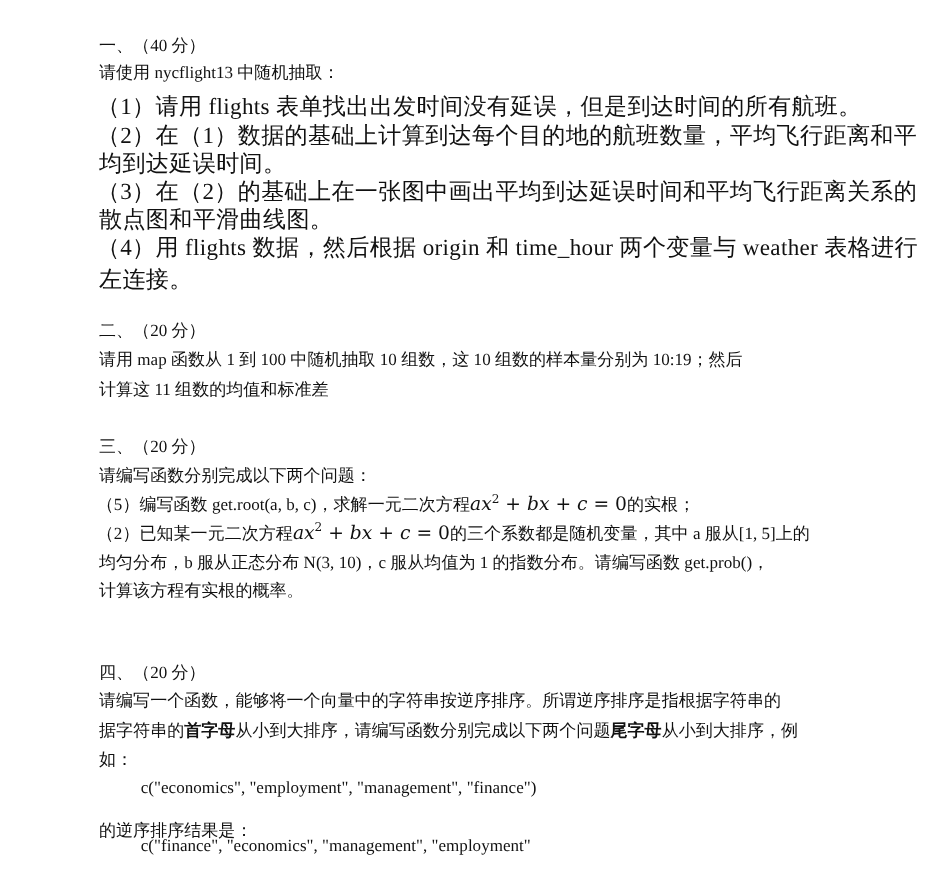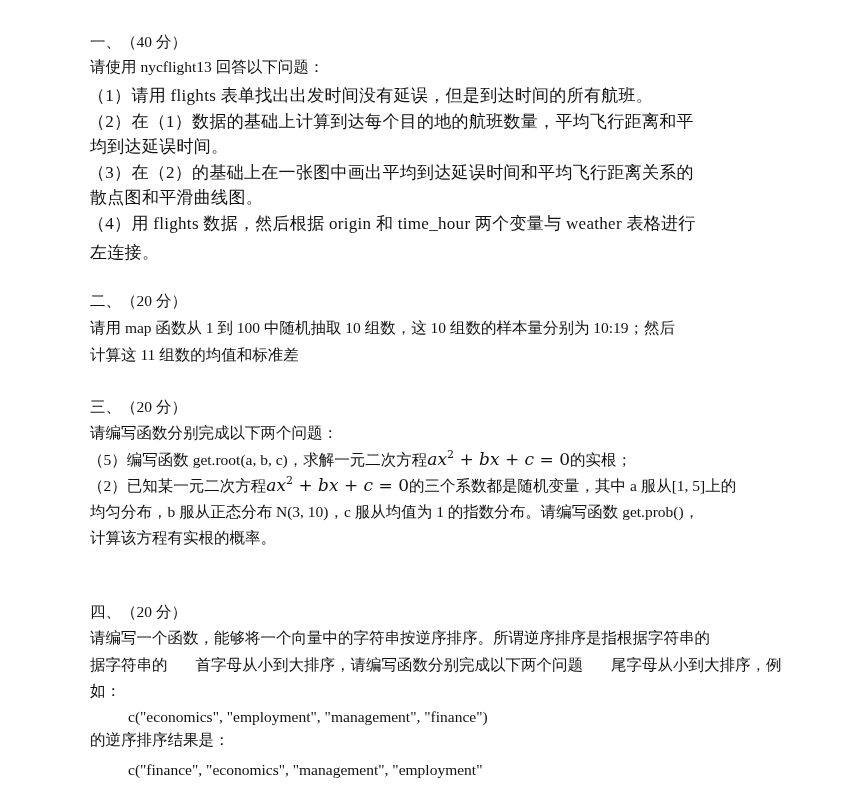--- a/index.html
+++ b/index.html
@@ -1,32 +1,32 @@
 <!DOCTYPE html>
 <html><head>
 <meta charset="utf-8">
 <style>
   html, body { margin:0; padding:0; background:#ffffff; }
   body { width:858px; height:797px; position:relative; overflow:hidden;
          font-family:"Liberation Serif","DejaVu Serif",serif; color:#111; }
   .line { position:absolute; left:90px; white-space:nowrap; line-height:1; }
   .s { font-size:15.5px;text-align:center; }
-  .l { font-size:17px; letter-spacing:0.3px; }
+  .l { font-size:21px; letter-spacing:0.3px; }
   .ind { left:128px; }
   .sub { left:88px; }
-  b.em { font-weight:normal;margin-left:28px; }
+  b.em { font-weight:bold; }
   .math { font-family:"DejaVu Serif", serif; font-style:italic; font-size:17px;margin-top:31px; }
   .math .up { font-style:normal; }
   sup { font-size:11px; vertical-align:7px; line-height:0; }
 </style>
 </head>
 <body>
 
 <div class="line s" style="top:34px">一、（40 分）</div>
-<div class="line s" style="top:59px">请使用 nycflight13 回答以下问题：</div>
+<div class="line s" style="top:59px">请使用 nycflight13 中随机抽取：</div>
 <div class="line l sub" style="top:87px">（1）请用 flights 表单找出出发时间没有延误，但是到达时间的所有航班。</div>
 <div class="line l sub" style="top:113px">（2）在（1）数据的基础上计算到达每个目的地的航班数量，平均飞行距离和平</div>
 <div class="line l" style="top:138px">均到达延误时间。</div>
 <div class="line l sub" style="top:164px">（3）在（2）的基础上在一张图中画出平均到达延误时间和平均飞行距离关系的</div>
 <div class="line l" style="top:189px">散点图和平滑曲线图。</div>
 <div class="line l sub" style="top:215px">（4）用 flights 数据，然后根据 origin 和 time_hour 两个变量与 weather 表格进行</div>
 <div class="line l" style="top:244px">左连接。</div>
 
 <div class="line s" style="top:293px">二、（20 分）</div>
 <div class="line s" style="top:320px">请用 map 函数从 1 到 100 中随机抽取 10 组数，这 10 组数的样本量分别为 10:19；然后</div>
@@ -43,14 +43,14 @@
 <div class="line s" style="top:504px">均匀分布，b 服从正态分布 N(3, 10)，c 服从均值为 1 的指数分布。请编写函数 get.prob()，</div>
 <div class="line s" style="top:530px">计算该方程有实根的概率。</div>
 
 <div class="line s" style="top:604px">四、（20 分）</div>
 <div class="line s" style="top:630px">请编写一个函数，能够将一个向量中的字符串按逆序排序。所谓逆序排序是指根据字符串的</div>
 <div class="line s" style="top:657px">
   <span>据字符串的</span><b class="em">首字母</b><span>从小到大排序，请编写函数分别完成以下两个问题</span><b class="em">尾字母</b><span>从小到大排序，例</span>
 </div>
 <div class="line s" style="top:683px">如：</div>
 <div class="line s ind" style="top:709px">c("economics", "employment", "management", "finance")</div>
-<div class="line s" style="top:732px">的逆序排序结果是：</div>
+<div class="line s" style="top:748px">的逆序排序结果是：</div>
 <div class="line s ind" style="top:762px">c("finance", "economics", "management", "employment"</div>
 
 </body></html>

